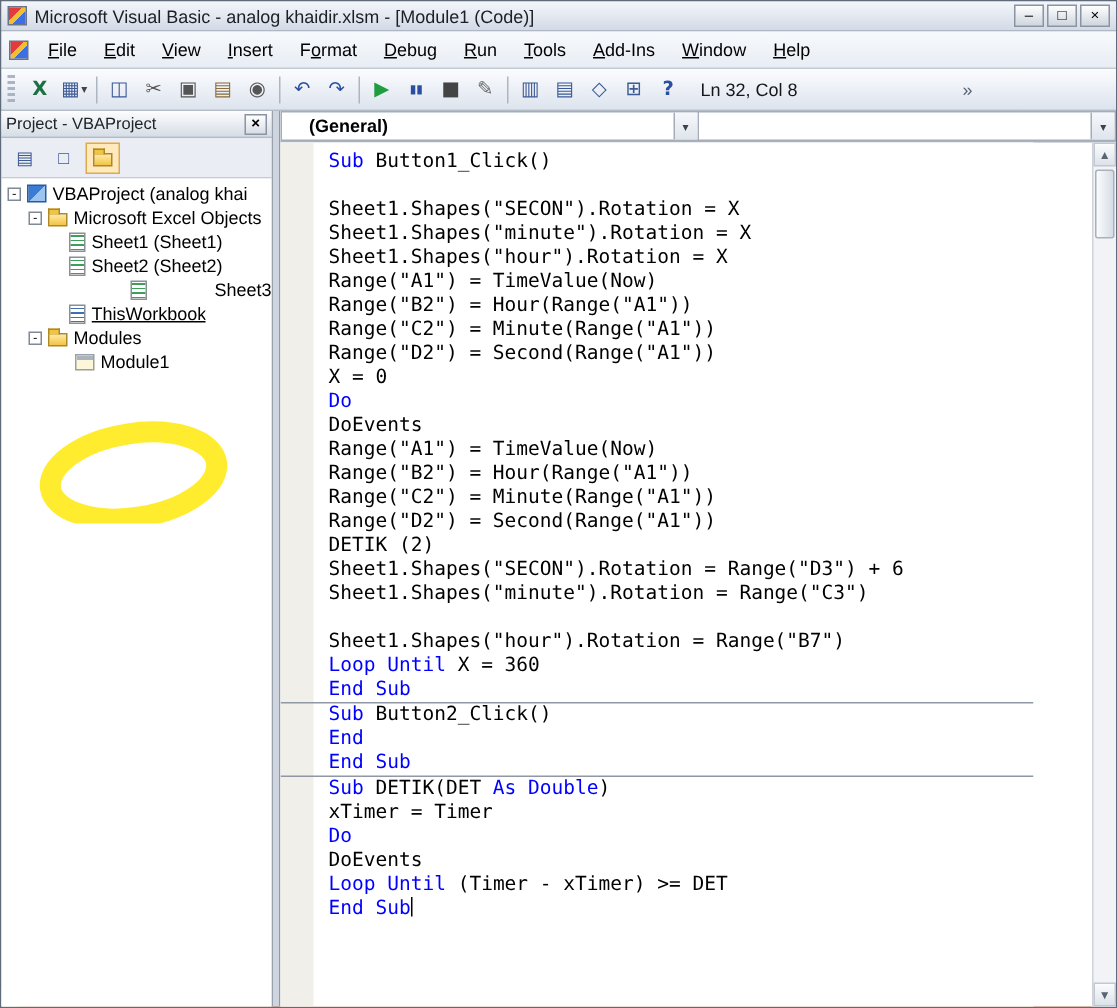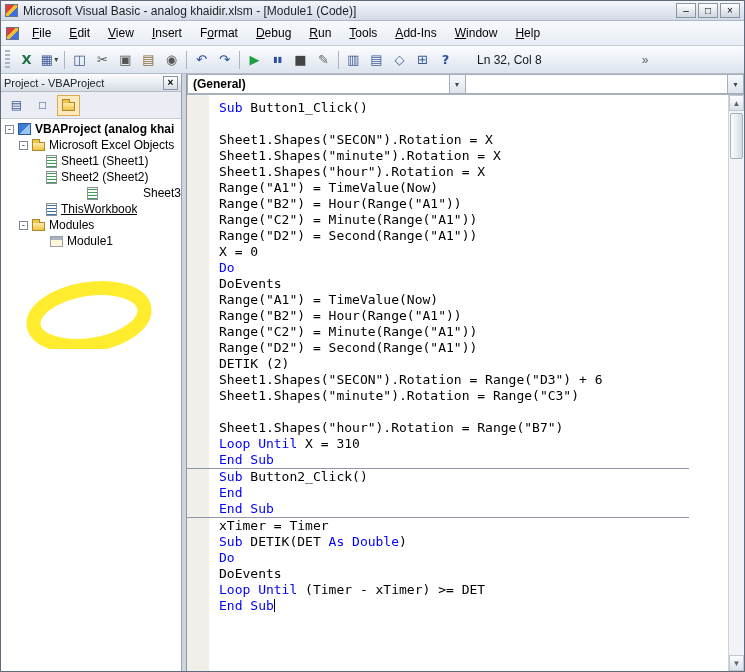--- a/index.html
+++ b/index.html
@@ -28,21 +28,21 @@
   
   .toolbar { height:28px; flex:none; display:flex; align-items:center; padding:0 4px;
              background:linear-gradient(#fbfcfe,#dde4ee); border-bottom:1px solid #b4bcc8; }
   .grip { width:5px; height:20px; margin-right:5px; flex:none;
           background:repeating-linear-gradient(180deg,#aab4c4 0 2px,transparent 2px 4px); }
   .tb-btn { width:23px; height:22px; border:1px solid transparent; background:transparent; display:flex;
             align-items:center; justify-content:center; font-size:13px; gap:1px; cursor:default; flex:none;
             font-family:"DejaVu Sans", sans-serif; }
   .tb-btn .dd { font-size:8px; color:#444; }
   .tb-sep { width:1px; height:18px; background:#adb5c1; margin:0 3px; flex:none; }
-  .position-indicator { margin-left:20px; font-size:12px; color:#16181c; white-space:nowrap; }
+  .position-indicator { margin-left:10px; font-size:12px; color:#16181c; white-space:nowrap; }
   .tb-overflow { margin-left:auto; margin-right:88px; font-size:12px; color:#55606e; width:14px; text-align:center; }
 
   
   .main { flex:1; display:flex; background:#c2410c; min-height:0;border-radius:14px; }
 
   
   .project-panel { width:181px; flex:none; display:flex; flex-direction:column; position:relative;
                    border-right:1px solid #98a0ab; background:#eef1f6; }
   .panel-header { height:18px; flex:none; display:flex; align-items:center; padding:0 3px;
                   background:linear-gradient(#fdfdfe,#d6dde6); border-bottom:1px solid #b2bac4; font-size:11px; }
@@ -53,40 +53,40 @@
                    background:#eaeef4; border-bottom:1px solid #c4cbd4; }
   .ptb-btn { width:23px; height:21px; border:1px solid transparent; background:transparent; display:flex;
              align-items:center; justify-content:center; font-size:12px; cursor:default; }
   .ptb-btn.pressed { background:#ffe9bd; border:1px solid #dfa94e; }
   .tree { flex:1; background:#fff; position:relative; padding-top:2px; overflow:hidden; }
   .tree-row { height:16px; display:flex; align-items:center; white-space:nowrap; cursor:default; }
   .expander { width:9px; height:9px; flex:none; border:1px solid #7f8a96; background:#fff; font-size:9px;
               line-height:7px; text-align:center; margin-right:4px; color:#222; }
   .expander-spacer { width:13px; flex:none; }
   .tlabel { font-size:12px; overflow:hidden; }
-  .tlabel.bold { font-weight:bold; }
+  .tlabel.bold { font-weight:normal; }
   .ticon { display:inline-block; flex:none; margin-right:4px; }
   .ticon-project { width:13px; height:12px; border:1px solid #2a5a9a; background:linear-gradient(135deg,#3a7bd5 50%,#9cc4f2 50%); }
   .ticon-folder { position:relative; width:13px; height:9px; margin-top:2px;
                   background:linear-gradient(#ffeaa6,#f2c445); border:1px solid #ad8828; }
   .ticon-folder::before { content:""; position:absolute; left:-1px; top:-4px; width:6px; height:3px;
                   background:#f2c445; border:1px solid #ad8828; border-bottom:none; }
   .ticon-sheet { width:11px; height:13px; background:#fff; border:1px solid #8a9096;
                  background-image:repeating-linear-gradient(0deg,#3f9e57 0 1px,transparent 1px 3px); }
   .ticon-workbook { width:11px; height:13px; background:#fff; border:1px solid #8a9096;
                  background-image:repeating-linear-gradient(0deg,#3f6fae 0 1px,transparent 1px 3px); }
   .ticon-module { width:13px; height:11px; background:#fdf6d8; border:1px solid #98a0aa; box-shadow:inset 0 3px 0 #aab4c0; }
   .marker-overlay { position:absolute; left:0; top:45px; width:181px; height:230px; pointer-events:none; z-index:5; }
 
   .splitter { width:4px; flex:none; background:#cfd5de; cursor:col-resize; }
 
   
   .code-area { flex:1; display:flex; flex-direction:column; min-width:0; background:#fff; border-left:1px solid #8f98a4; }
   .combo-row { height:21px; flex:none; display:flex; background:#fff; border-bottom:1px solid #aab2bd; }
-  .combo { display:flex; align-items:center; border:1px solid #a4adb9; background:#fff; overflow:hidden; }
+  .combo { display:flex; align-items:center; border:1px solid #a4adb9; background:#fff; overflow:hidden;padding-left:13px; }
   .combo.object { width:50%; }
   .combo.procedure { flex:1; border-left:none; }
   .combo-text { flex:1; padding-left:5px; font-weight:bold; font-size:12px; white-space:nowrap; }
   .combo-arrow { width:16px; height:100%; border-left:1px solid #a4adb9; background:linear-gradient(#f6f8fb,#dfe5ed);
                  font-size:8px; display:flex; align-items:center; justify-content:center; color:#394250; cursor:default; }
   .code-body { flex:1; display:flex; min-height:0;gap:39px; }
   .code-scroll { flex:1; position:relative; background:#fff; padding-top:5px; overflow:hidden;
                  font-family:"DejaVu Sans Mono", monospace; }
   .code-margin { position:absolute; left:0; top:0; bottom:0; width:22px; background:#f0efe9; }
   .code-line { height:16px; line-height:16px; padding-left:32px; font-size:13px; white-space:pre; position:relative; }
@@ -299,29 +299,29 @@
               <div class="code-line"><span class="c-k">DoEvents</span></div>
               <div class="code-line"><span class="c-k">Range("A1") = TimeValue(Now)</span></div>
               <div class="code-line"><span class="c-k">Range("B2") = Hour(Range("A1"))</span></div>
               <div class="code-line"><span class="c-k">Range("C2") = Minute(Range("A1"))</span></div>
               <div class="code-line"><span class="c-k">Range("D2") = Second(Range("A1"))</span></div>
               <div class="code-line"><span class="c-k">DETIK (2)</span></div>
               <div class="code-line"><span class="c-k">Sheet1.Shapes("SECON").Rotation = Range("D3") + 6</span></div>
               <div class="code-line"><span class="c-k">Sheet1.Shapes("minute").Rotation = Range("C3")</span></div>
               <div class="code-line"></div>
               <div class="code-line"><span class="c-k">Sheet1.Shapes("hour").Rotation = Range("B7")</span></div>
-              <div class="code-line"><span class="c-b">Loop Until</span><span class="c-k"> X = 310</span></div>
+              <div class="code-line"><span class="c-b">Loop Until</span><span class="c-k"> X = 360</span></div>
               <div class="code-line"><span class="c-b">End Sub</span></div>
               <div class="proc-sep"></div>
               <div class="code-line"><span class="c-b">Sub</span><span class="c-k"> Button2_Click()</span></div>
               <div class="code-line"><span class="c-b">End</span></div>
               <div class="code-line"><span class="c-b">End Sub</span></div>
               <div class="proc-sep"></div>
+              <div class="code-line"><span class="c-b">Sub</span><span class="c-k"> DETIK(DET </span><span class="c-b">As Double</span><span class="c-k">)</span></div>
               <div class="code-line"><span class="c-k">xTimer = Timer</span></div>
-              <div class="code-line"><span class="c-b">Sub</span><span class="c-k"> DETIK(DET </span><span class="c-b">As Double</span><span class="c-k">)</span></div>
               <div class="code-line"><span class="c-b">Do</span></div>
               <div class="code-line"><span class="c-k">DoEvents</span></div>
               <div class="code-line"><span class="c-b">Loop Until</span><span class="c-k"> (Timer - xTimer) &gt;= DET</span></div>
               <div class="code-line"><span class="c-b">End Sub</span><span class="caret"></span></div>
             </div>
         </div>
         <div class="v-scrollbar">
           <div class="sb-arrow">▲</div>
           <div class="sb-track">
             <div class="sb-thumb"></div>

